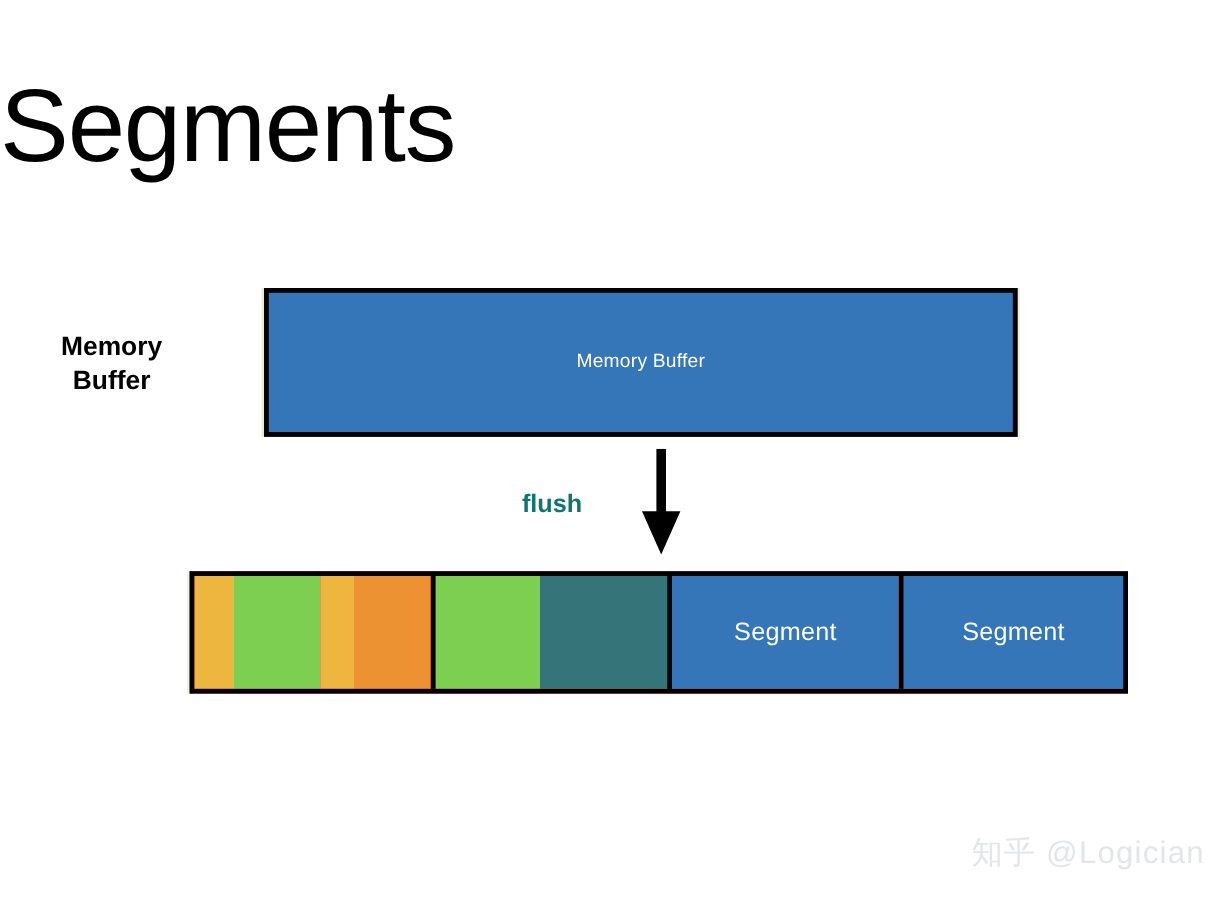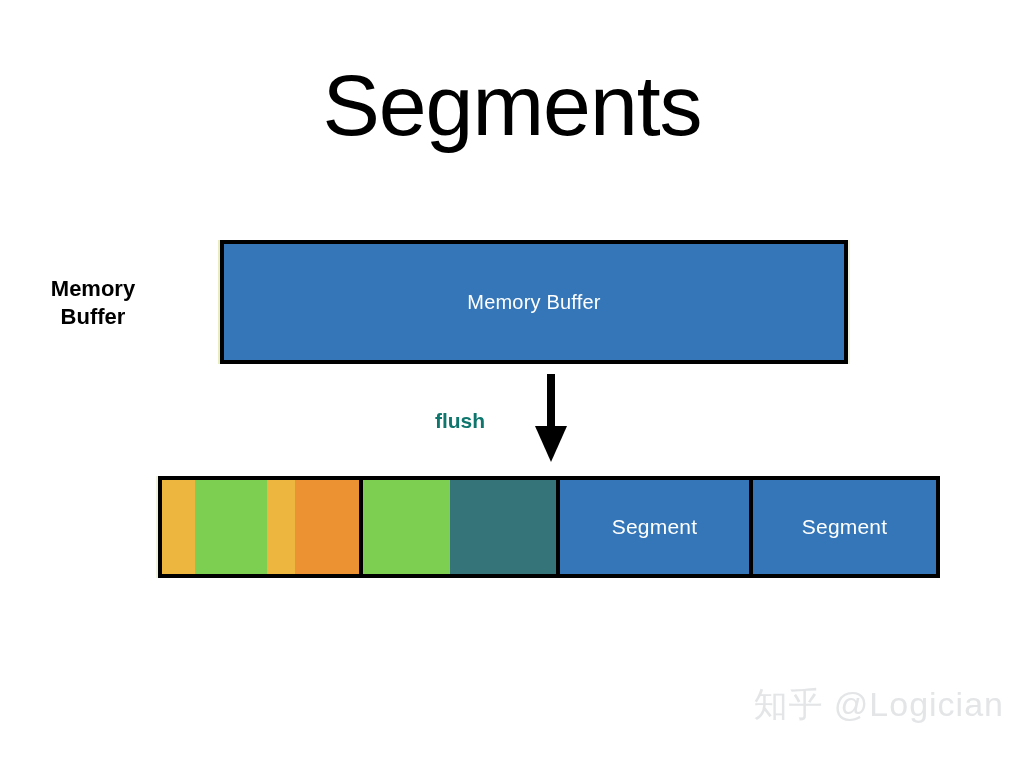--- a/index.html
+++ b/index.html
@@ -18,21 +18,20 @@
     position: absolute;
     inset: 0;
   }
 
   
   .title {
     position: absolute;
     left: 0;
     top: 62px;
     width: 1024px;
-    text-align: center;
     font-size: 86px;
     line-height: 1.0;
     font-weight: 400;
     color: #000000;
     letter-spacing: -1px;
   }
 
   
   .row-label {
     position: absolute;
@@ -63,21 +62,21 @@
     background: #3476b8;
     border: 4px solid #000000;
     box-sizing: border-box;
     box-shadow: -2px 0 0 0 #e9eec2, 2px 0 0 0 #eef2de;
     display: flex;
     align-items: center;
     justify-content: center;
   }
   .membuf-text {
     color: #ffffff;
-    font-size: 20px;
+    font-size: 16px;
     font-weight: 400;
     letter-spacing: 0.2px;
   }
 
   
   .flush-label {
     position: absolute;
     left: 392px;
     top: 409px;
     width: 136px;
@@ -133,21 +132,21 @@
     font-size: 21px;
     font-weight: 400;
     letter-spacing: 0.2px;
   }
 
   
   .watermark {
     position: absolute;
     right: 20px;
     bottom: 40px;
-    font-size: 34px;
+    font-size: 26px;
     color: #e3e5e7;
     letter-spacing: 1px;
     white-space: nowrap;
   }
 </style>
 </head>
 <body>
 
 <div class="slide">
 

